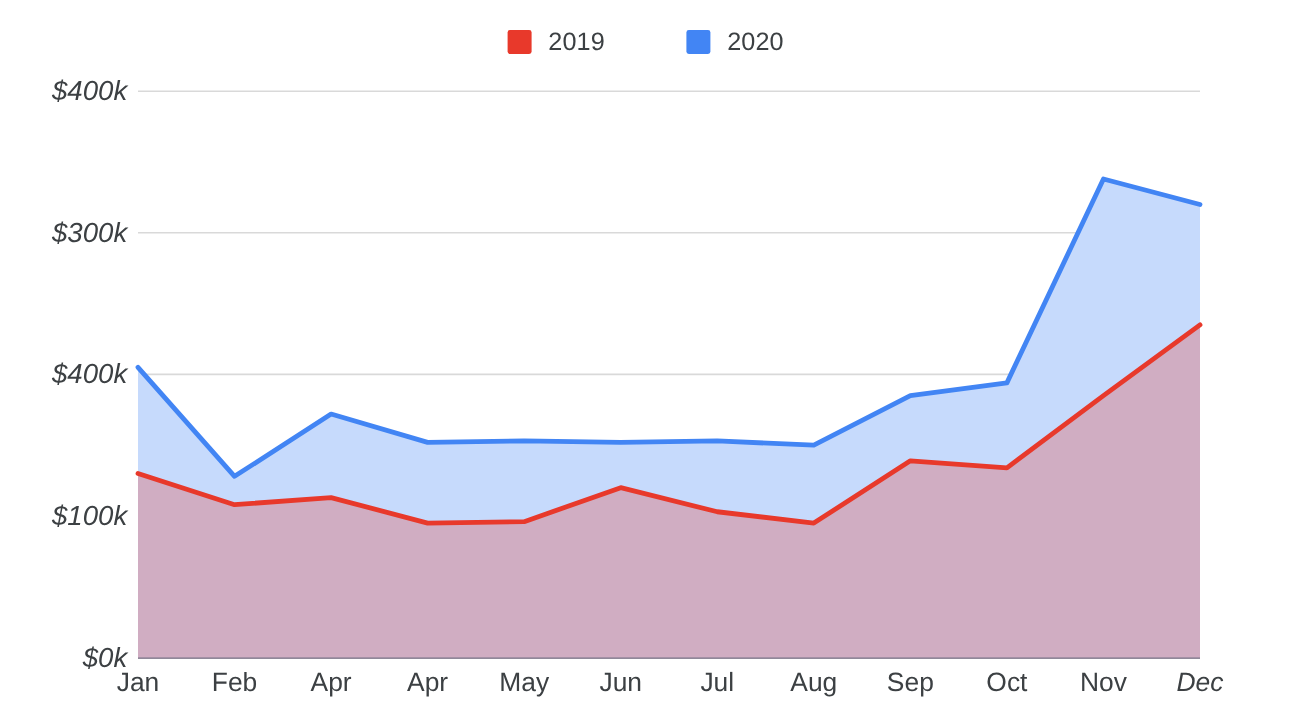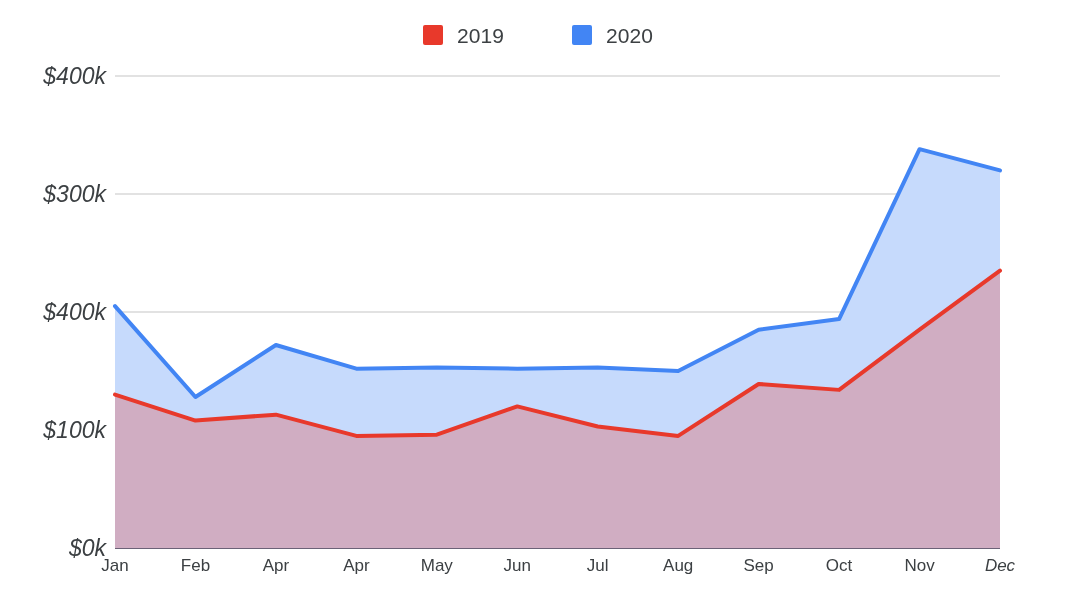--- a/index.html
+++ b/index.html
@@ -91,21 +91,21 @@
   .x-axis-labels {
     position: absolute;
     left: 0;
     top: 556px;
     width: 1076px;
     height: 38px;
   }
   .x-tick {
     position: absolute;
     top: 0;
-    font-size: 17px;
+    font-size: 22px;
     color: #3c4043;
     white-space: nowrap;
     transform: translateX(-50%);
   }
 </style>
 </head>
 <body>
 
 <div id="chart-root">
 

